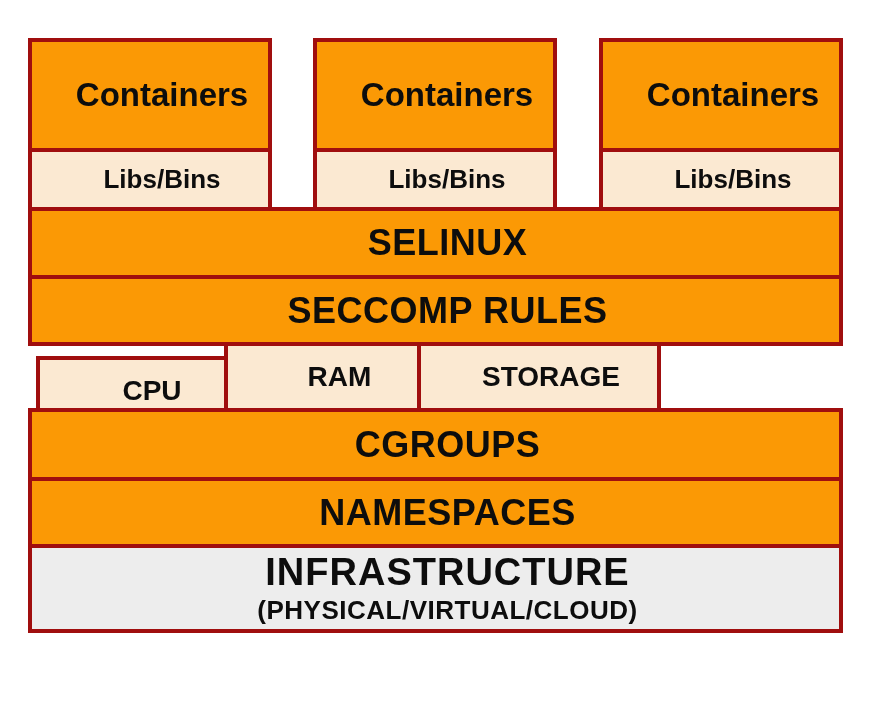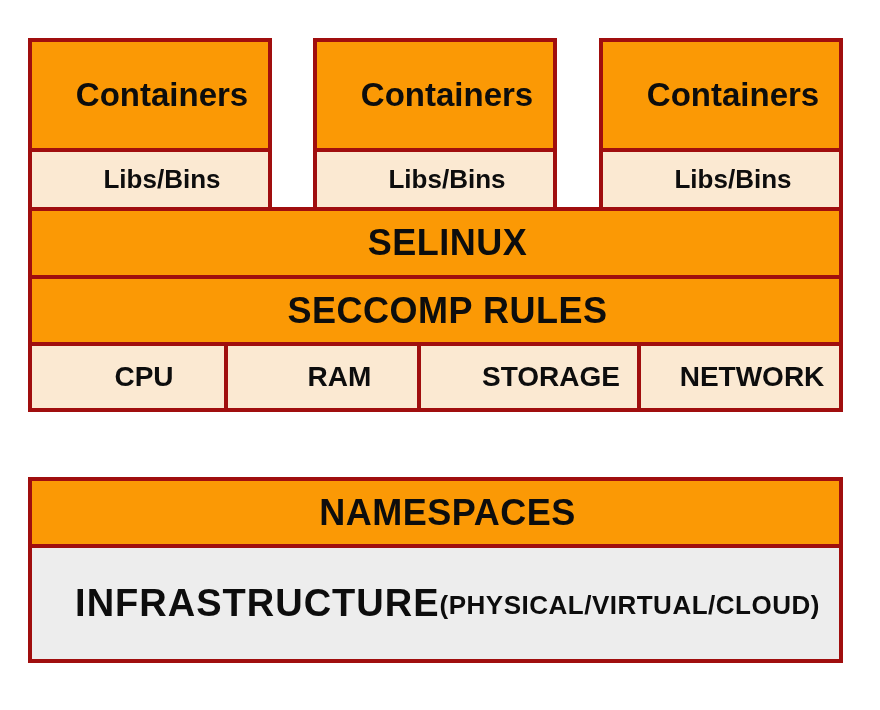--- a/index.html
+++ b/index.html
@@ -22,27 +22,27 @@
   }
   
   .col1{left:0;}   .col2{left:285px;}   .col3{left:571px;}
   .containers-box{top:0;width:244px;height:114px;background:var(--orange);font-size:33px;}
   .libs-box{top:110px;width:244px;height:63px;background:var(--cream);font-size:26px;}
   
   .bar{left:0;width:815px;background:var(--orange);font-size:36px;letter-spacing:0.5px;}
   .selinux{top:169px;height:72px;}
   .seccomp{top:237px;height:71px;}
   .res{top:304px;height:70px;background:var(--cream);font-size:28px;}
-  .res1{left:0;width:208px;}
+  .res1{left:8px;width:208px;margin-top:14px;}
   .res2{left:196px;width:207px;}
   .res3{left:389px;width:244px;}
   .res4{left:609px;width:206px;}
   .cgroups{top:370px;height:73px;}
   .namespaces{top:439px;height:71px;text-align:right;}
-  .infra{top:506px;height:119px;background:var(--gray);flex-direction:row;}
+  .infra{top:506px;height:89px;background:var(--gray);flex-direction:column;}
   .infra-title{font-size:38px;letter-spacing:1px;}
   .infra-sub{font-size:26px;letter-spacing:0.5px;margin-top:4px;}
 </style>
 </head>
 <body>
 
 <div class="stage">
   <div class="diagram">
 
     <div class="box containers-box col1">
@@ -76,24 +76,24 @@
 
     <div class="box res res1">
       <span>CPU</span>
     </div>
     <div class="box res res2">
       <span>RAM</span>
     </div>
     <div class="box res res3">
       <span>STORAGE</span>
     </div>
-    <div class="box res res4">
-      <span>NETWORK</span>
+
+    <div class="box bar cgroups">
+      <span>CGROUPS</span>
     </div>
-
 
     <div class="box bar namespaces">
       <span>NAMESPACES</span>
     </div>
 
     <div class="box bar infra">
       <span class="infra-title">INFRASTRUCTURE</span>
       <span class="infra-sub">(PHYSICAL/VIRTUAL/CLOUD)</span>
     </div>
 

